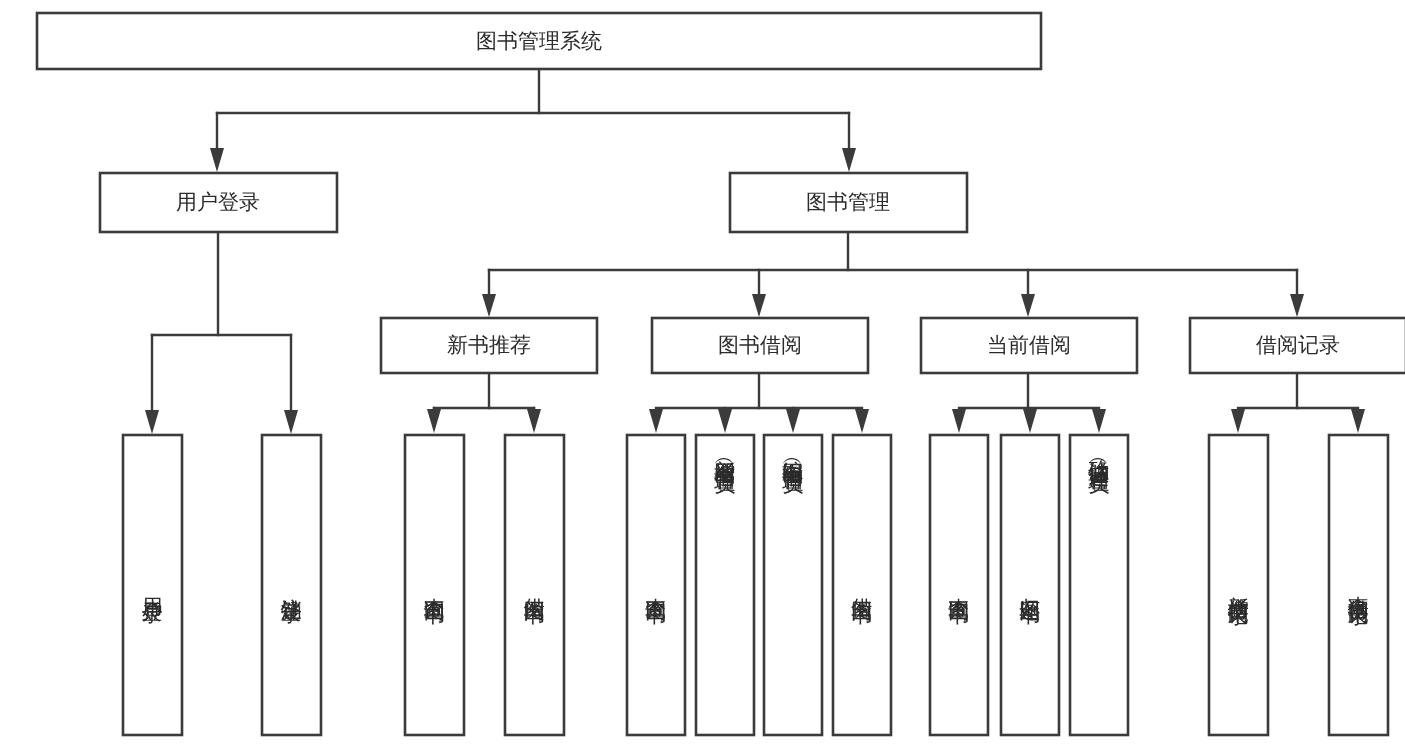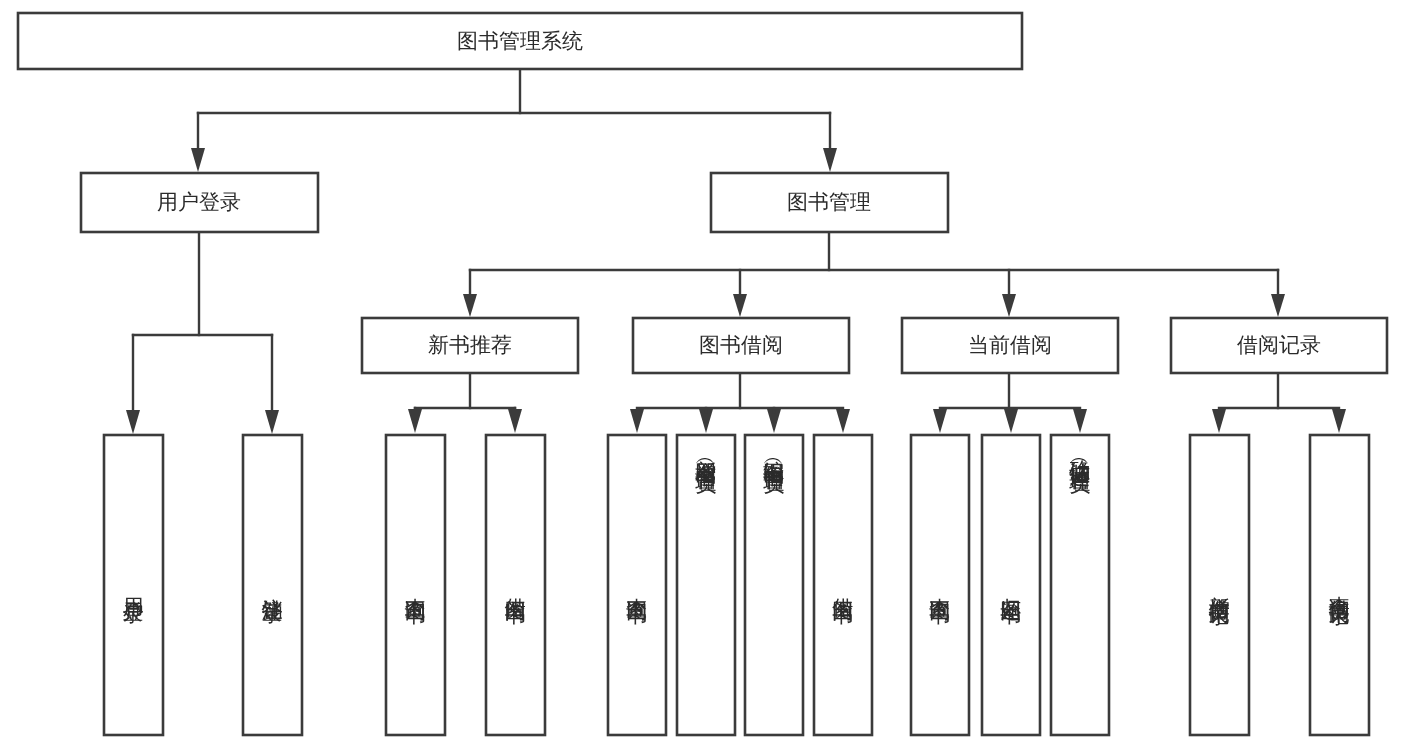--- a/index.html
+++ b/index.html
@@ -11,20 +11,21 @@
     width: 1405px;
     height: 747px;
     font-family: "Liberation Sans", "DejaVu Sans", sans-serif;
     overflow: hidden;
     position: relative;
   }
   #diagram-root {
     position: relative;
     width: 1141px;
     height: 747px;
+    margin-left: 19px;
   }
   svg.diagram-canvas {
     position: absolute;
     top: 0;
     left: 0;
     width: 1405px;
     height: 747px;
   }
   .node-box {
     fill: #ffffff;

